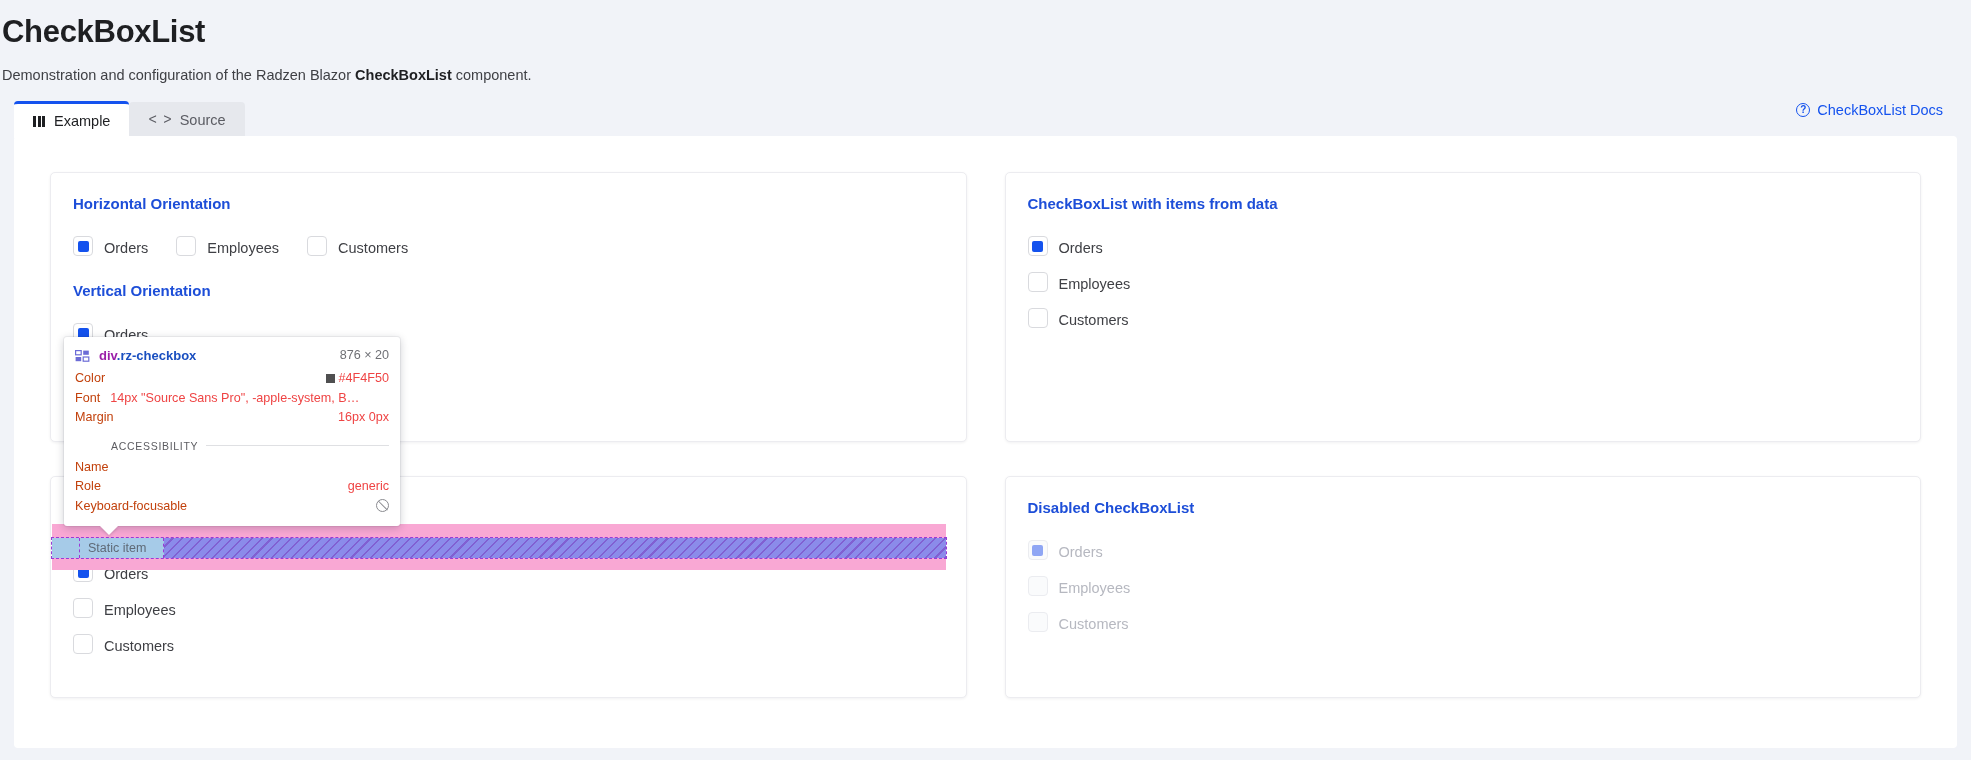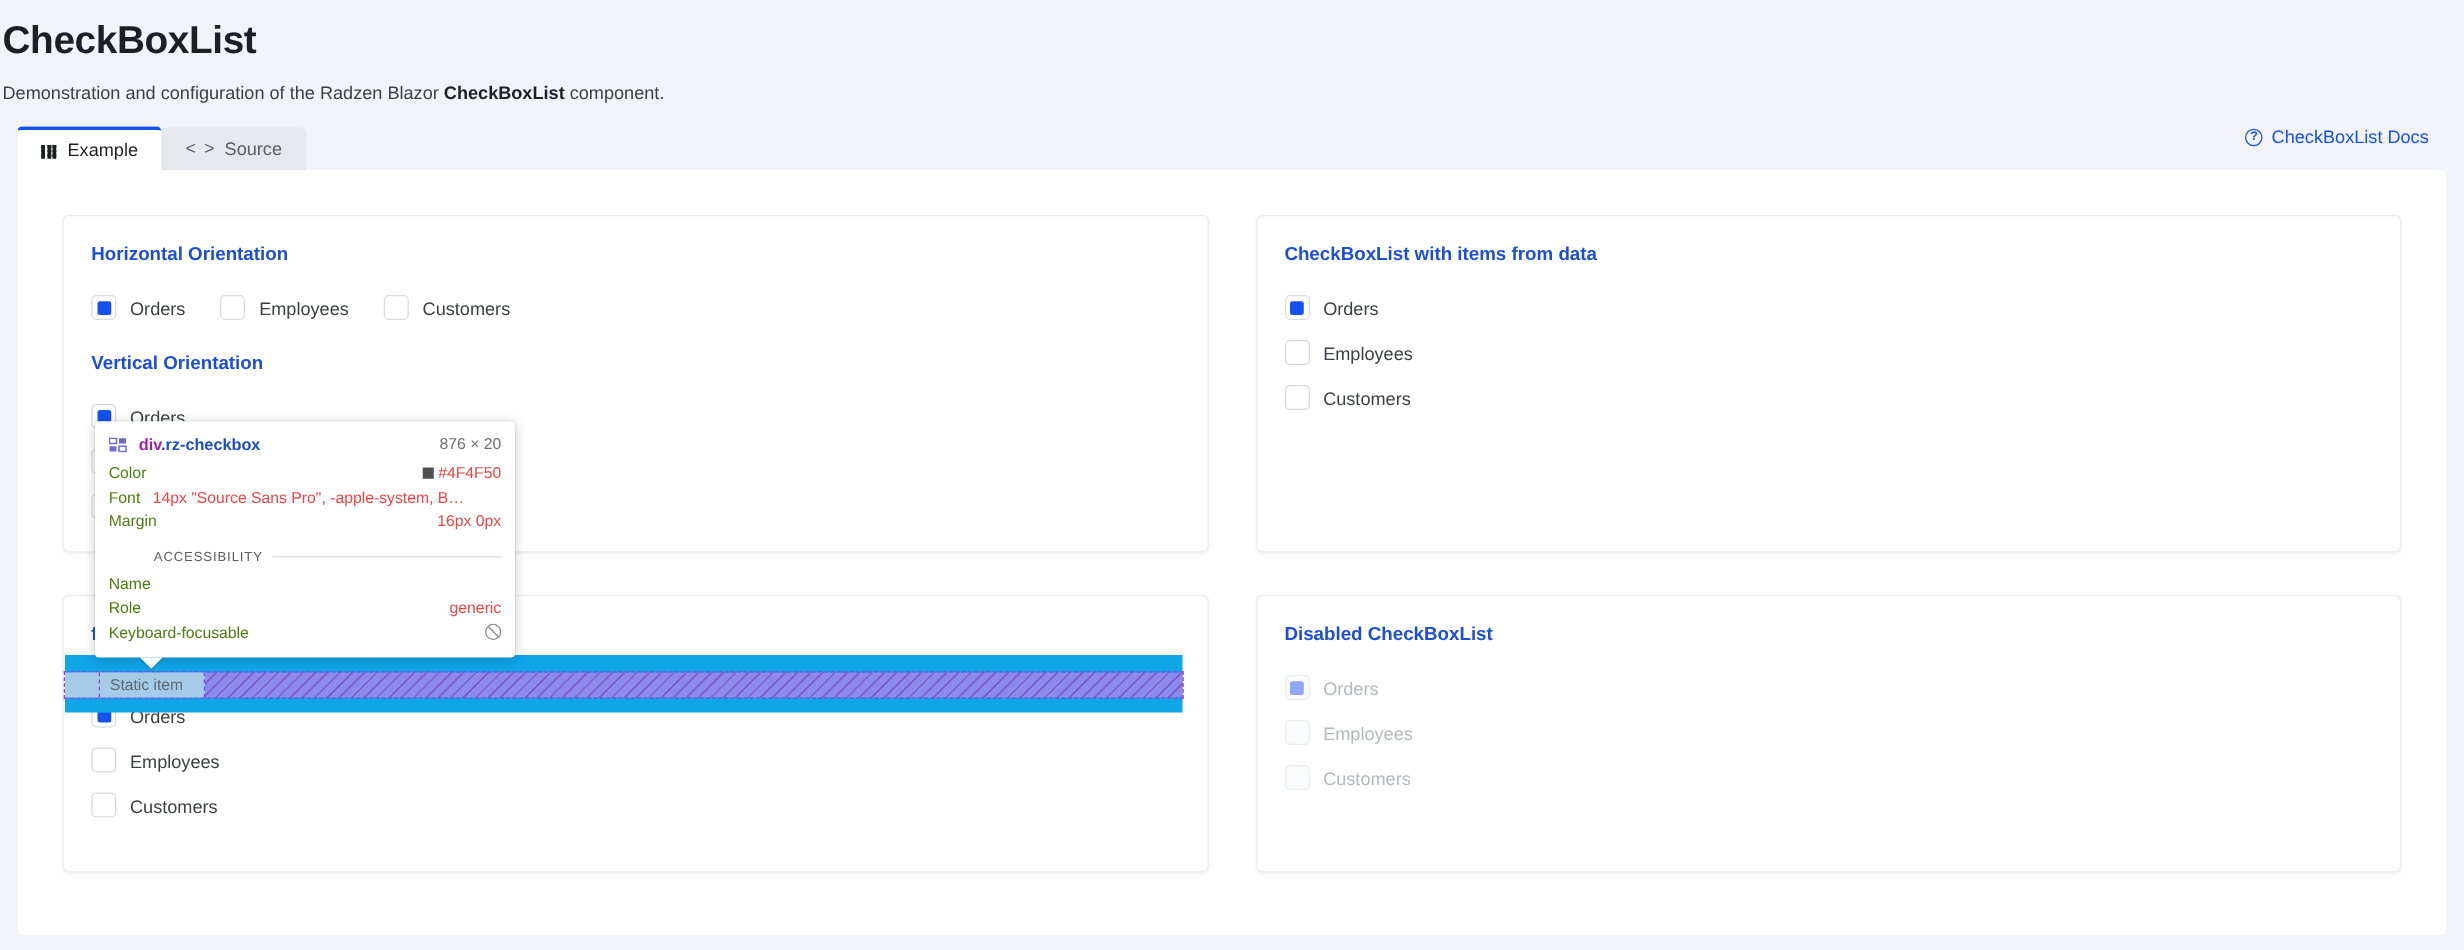--- a/index.html
+++ b/index.html
@@ -97,21 +97,21 @@
   }
   .cb-label { font-size: 14.5px; color: #3f4045; }
 
   .card.disabled .cb-label { color: #b6b8c0; }
   .card.disabled .cb-box { border-color: #ebecf0; background: #fafbfc; }
   .card.disabled .cb-box.checked::after { background: #8fa6f4; }
 
   
   .dt-highlight {
     position: absolute; left: 52px; top: 524px; width: 894px; height: 46px;
-    background: #0ea5e9; z-index: 40; pointer-events: none;
+    background: #f9a8d4; z-index: 40; pointer-events: none;
   }
   .dt-content-row {
     position: absolute; left: 0; top: 14px; width: 894px; height: 20px;
     background: #8b8bea;
     background-image: repeating-linear-gradient(
       -45deg, rgba(120,60,190,.55) 0 1.5px, transparent 1.5px 7px);
     outline: 1.4px dashed #9b3ad6;
   }
   .dt-content-box {
     position: absolute; left: 0; top: 0; height: 20px; width: 112px;
@@ -120,41 +120,41 @@
   }
   .dt-content-pad {
     width: 28px; height: 20px; border-right: 1.4px dashed #9b3ad6; flex: 0 0 auto;
   }
   .dt-label {
     font-size: 12.5px; color: #5f6a77; padding-left: 8px; white-space: nowrap;
   }
 
   
   .dt-tip {
-    position: absolute; left: 76px; top: 337px; width: 336px;
+    position: absolute; left: 64px; top: 337px; width: 336px;
     background: #ffffff; border-radius: 3px;
     box-shadow: 0 2px 9px rgba(16,24,40,.22), 0 0 0 1px rgba(16,24,40,.05);
     padding: 9px 11px 9px 11px; z-index: 60;
     font-size: 12.6px; color: #5c5c61; line-height: 1.55;
   }
   .dt-tip::after {
     content: ""; position: absolute; left: 36px; bottom: -9px;
     border-left: 9px solid transparent; border-right: 9px solid transparent;
     border-top: 9px solid #ffffff;
     filter: drop-shadow(0 2px 1px rgba(16,24,40,.13));
   }
   .dt-head { display: flex; align-items: center; gap: 9px; margin-bottom: 3px; }
   .dt-node-icon { width: 15px; height: 12px; flex: 0 0 auto; }
   .dt-sel { font-size: 13px; font-weight: 700; }
   .dt-sel .tagname { color: #9b1fa8; }
   .dt-sel .classname { color: #1a4fc0; }
   .dt-dim { margin-left: auto; font-size: 12.6px; color: #6f7075; font-weight: 400; }
 
   .dt-row { display: flex; align-items: baseline; gap: 10px; }
-  .dt-key { color: #4d7c0f; flex: 0 0 auto; }
+  .dt-key { color: #c2410c; flex: 0 0 auto; }
   .dt-val { margin-left: auto; color: #ef4444; text-align: right;
             white-space: nowrap; overflow: hidden; text-overflow: ellipsis; }
   .dt-row.font .dt-val { margin-left: 0; text-align: left; flex: 1 1 auto; min-width: 0; }
   .swatch {
     display: inline-block; width: 9px; height: 9px; background: #4F4F50;
     margin-right: 4px; vertical-align: -1px;
   }
   .dt-section {
     display: flex; align-items: center; gap: 8px; margin: 10px 0 4px 0;
   }

